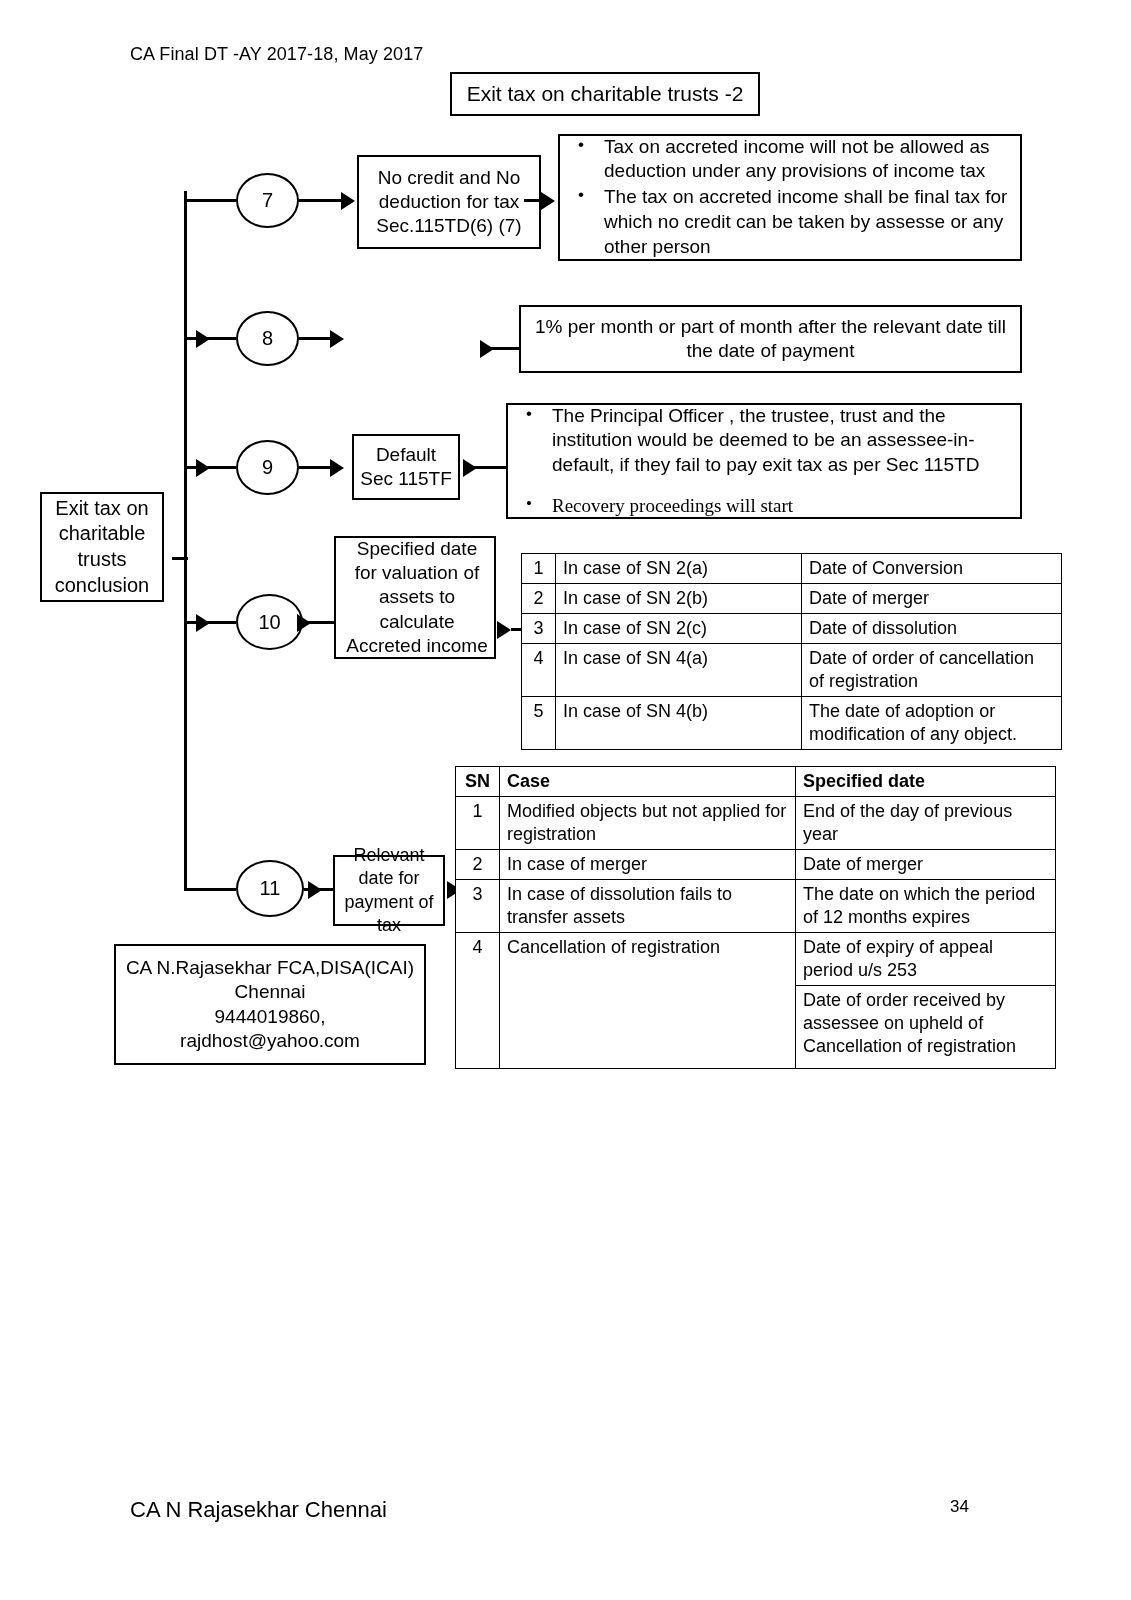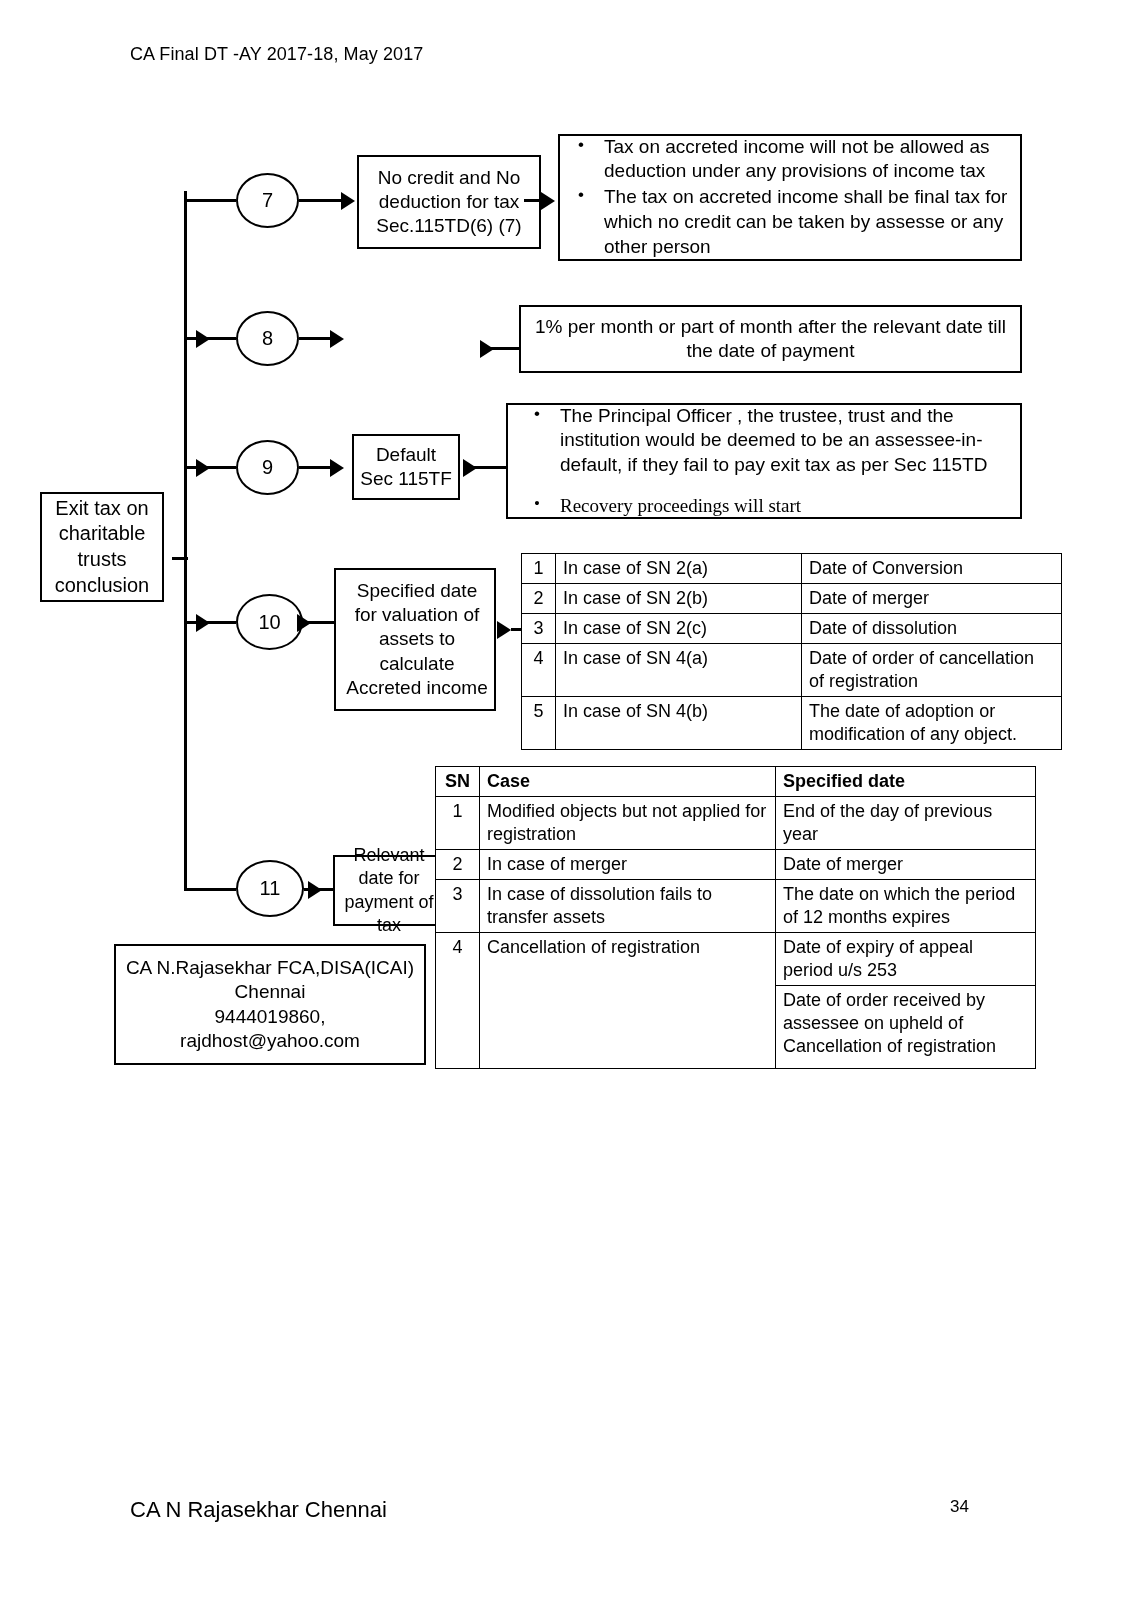--- a/index.html
+++ b/index.html
@@ -123,20 +123,21 @@
   }
   table.grid th.sn { text-align: left; padding-left: 9px; }
 </style>
 </head>
 <body>
 
 <div id="page">
 
   <div class="abs hdr-note" style="left:130px; top:44px;">CA Final DT -AY 2017-18, May 2017</div>
 
+  <div class="abs box title-box" style="left:450px; top:72px; width:310px; height:44px;">Exit tax on charitable trusts -2</div>
 
   <div class="abs vline" style="left:184px; top:191px; height:700px;"></div>
 
   <div class="abs hline" style="left:172px; top:557px; width:16px;"></div>
   <div class="abs vline" style="left:184px; top:552px; height:22px;"></div>
 
   <div class="abs box" style="left:40px; top:492px; width:124px; height:110px; font-size:20px;">Exit tax on charitable trusts conclusion</div>
 
   <div class="abs hline" style="left:184px; top:199px; width:52px;"></div>
   <div class="abs ellipse" style="left:236px; top:173px; width:63px; height:55px;">7</div>
@@ -162,33 +163,33 @@
   <div class="abs box" style="left:519px; top:305px; width:503px; height:68px;">1% per month or part of month after the relevant  date till the date of payment</div>
 
   <div class="abs hline" style="left:184px; top:466px; width:52px;"></div>
   <div class="abs arrow" style="left:196px; top:459px;"></div>
   <div class="abs ellipse" style="left:236px; top:440px; width:63px; height:55px;">9</div>
   <div class="abs hline" style="left:299px; top:466px; width:42px;"></div>
   <div class="abs arrow" style="left:330px; top:459px;"></div>
   <div class="abs box" style="left:352px; top:434px; width:108px; height:66px;">Default Sec 115TF</div>
   <div class="abs hline" style="left:474px; top:466px; width:34px;"></div>
   <div class="abs arrow" style="left:463px; top:459px;"></div>
-  <div class="abs box left-align" style="left:506px; top:403px; width:516px; height:116px; padding:8px 12px;">
+  <div class="abs box left-align" style="left:506px; top:403px; width:516px; height:116px; padding:8px 4px;">
     <ul class="bullets spaced">
       <li>The Principal Officer , the trustee, trust and the institution would be deemed to be an assessee-in-default,  if they fail to pay exit tax as per Sec 115TD</li>
       <li>Recovery proceedings will start</li>
     </ul>
   </div>
 
   <div class="abs hline" style="left:184px; top:621px; width:52px;"></div>
   <div class="abs arrow" style="left:196px; top:614px;"></div>
   <div class="abs ellipse" style="left:236px; top:594px; width:67px; height:56px;">10</div>
   <div class="abs hline" style="left:303px; top:621px; width:32px;"></div>
   <div class="abs arrow" style="left:297px; top:614px;"></div>
-  <div class="abs box" style="left:334px; top:568px; width:162px; height:143px;padding-left:10px;">Specified date for valuation of assets to calculate Accreted income</div>
+  <div class="abs box" style="left:334px; top:536px; width:162px; height:123px;padding-left:10px;">Specified date for valuation of assets to calculate Accreted income</div>
   <div class="abs hline" style="left:511px; top:628px; width:12px;"></div>
   <div class="abs arrow" style="left:497px; top:621px;"></div>
 
   <table class="grid abs" style="left:521px; top:553px; width:540px;">
     <colgroup>
         <col style="width:34px">
         <col style="width:246px">
         <col style="width:260px">
       </colgroup>
     <tbody>
@@ -221,21 +222,21 @@
   </table>
 
   <div class="abs hline" style="left:184px; top:888px; width:52px;"></div>
   <div class="abs ellipse" style="left:236px; top:860px; width:68px; height:57px;">11</div>
   <div class="abs hline" style="left:304px; top:888px; width:30px;"></div>
   <div class="abs arrow" style="left:308px; top:881px;"></div>
   <div class="abs box" style="left:333px; top:855px; width:112px; height:71px; font-size:18px;">Relevant date for payment of tax</div>
   <div class="abs hline" style="left:459px; top:888px; width:35px;"></div>
   <div class="abs arrow" style="left:447px; top:881px;"></div>
 
-  <table class="grid abs" style="left:435px; top:766px; width:600px;border-radius:14px;">
+  <table class="grid abs" style="left:455px; top:766px; width:600px;border-radius:14px;">
     <colgroup>
         <col style="width:44px">
         <col style="width:296px">
         <col style="width:260px">
       </colgroup>
     <thead>
       <tr>
         <th class="sn">SN</th>
         <th>Case</th>
         <th>Specified date</th>

